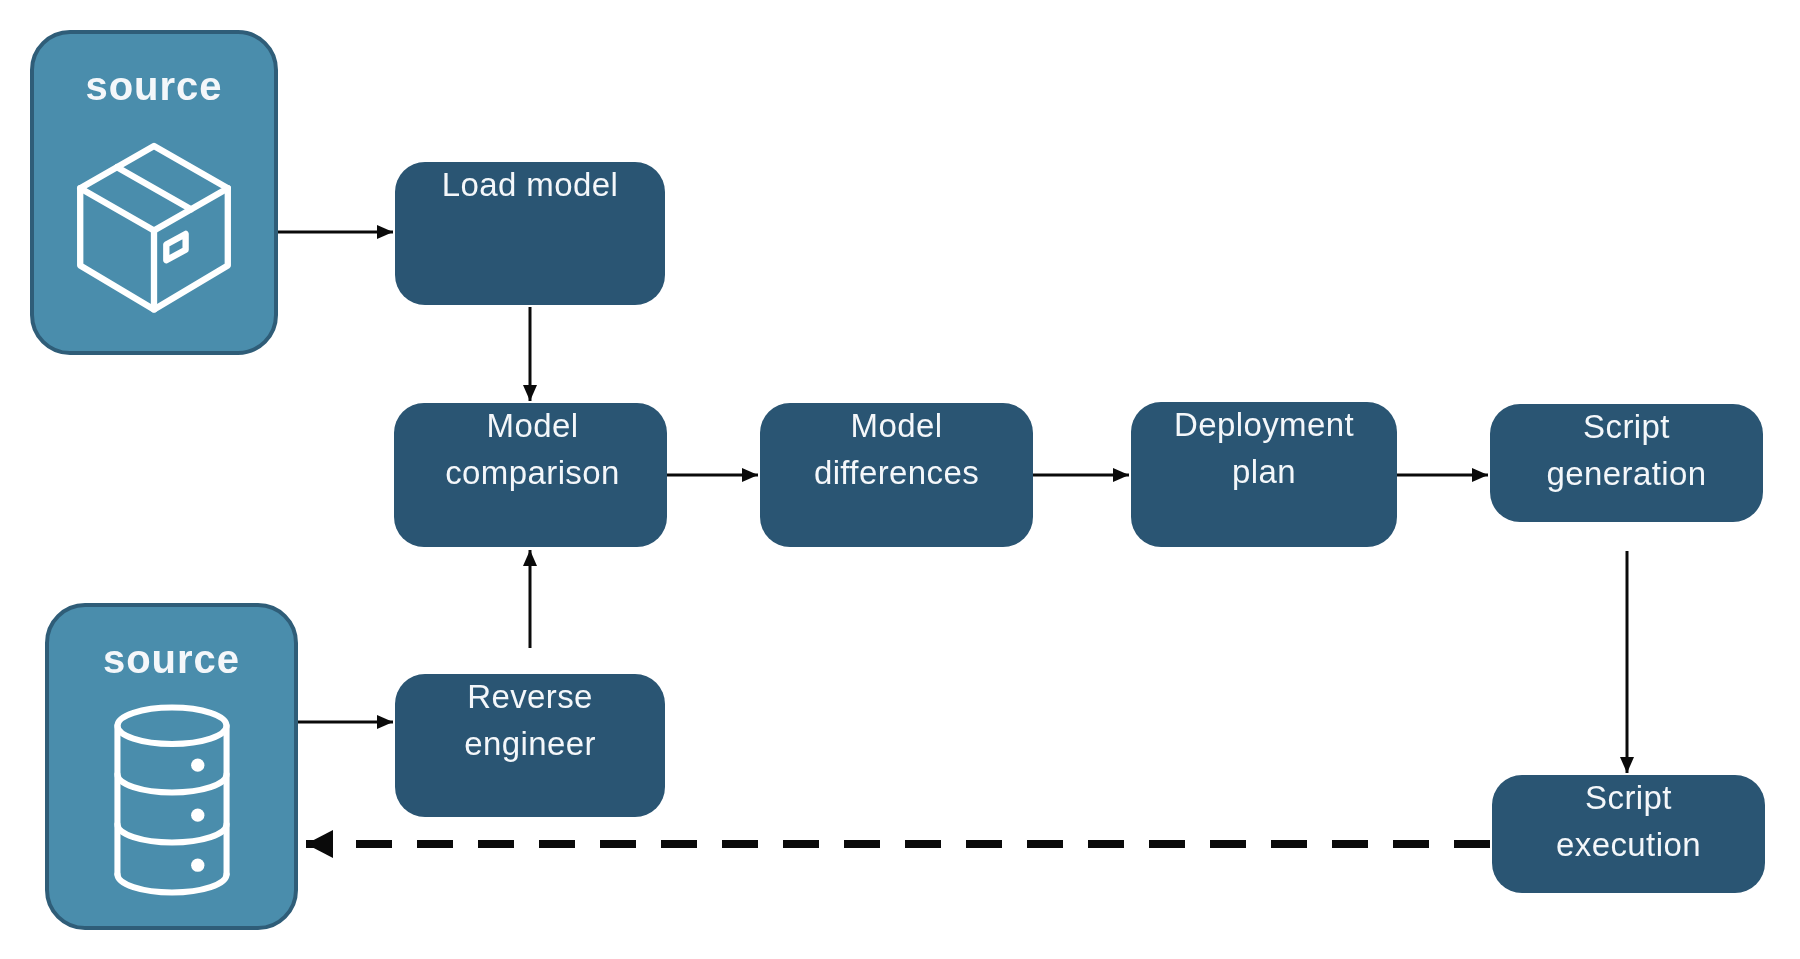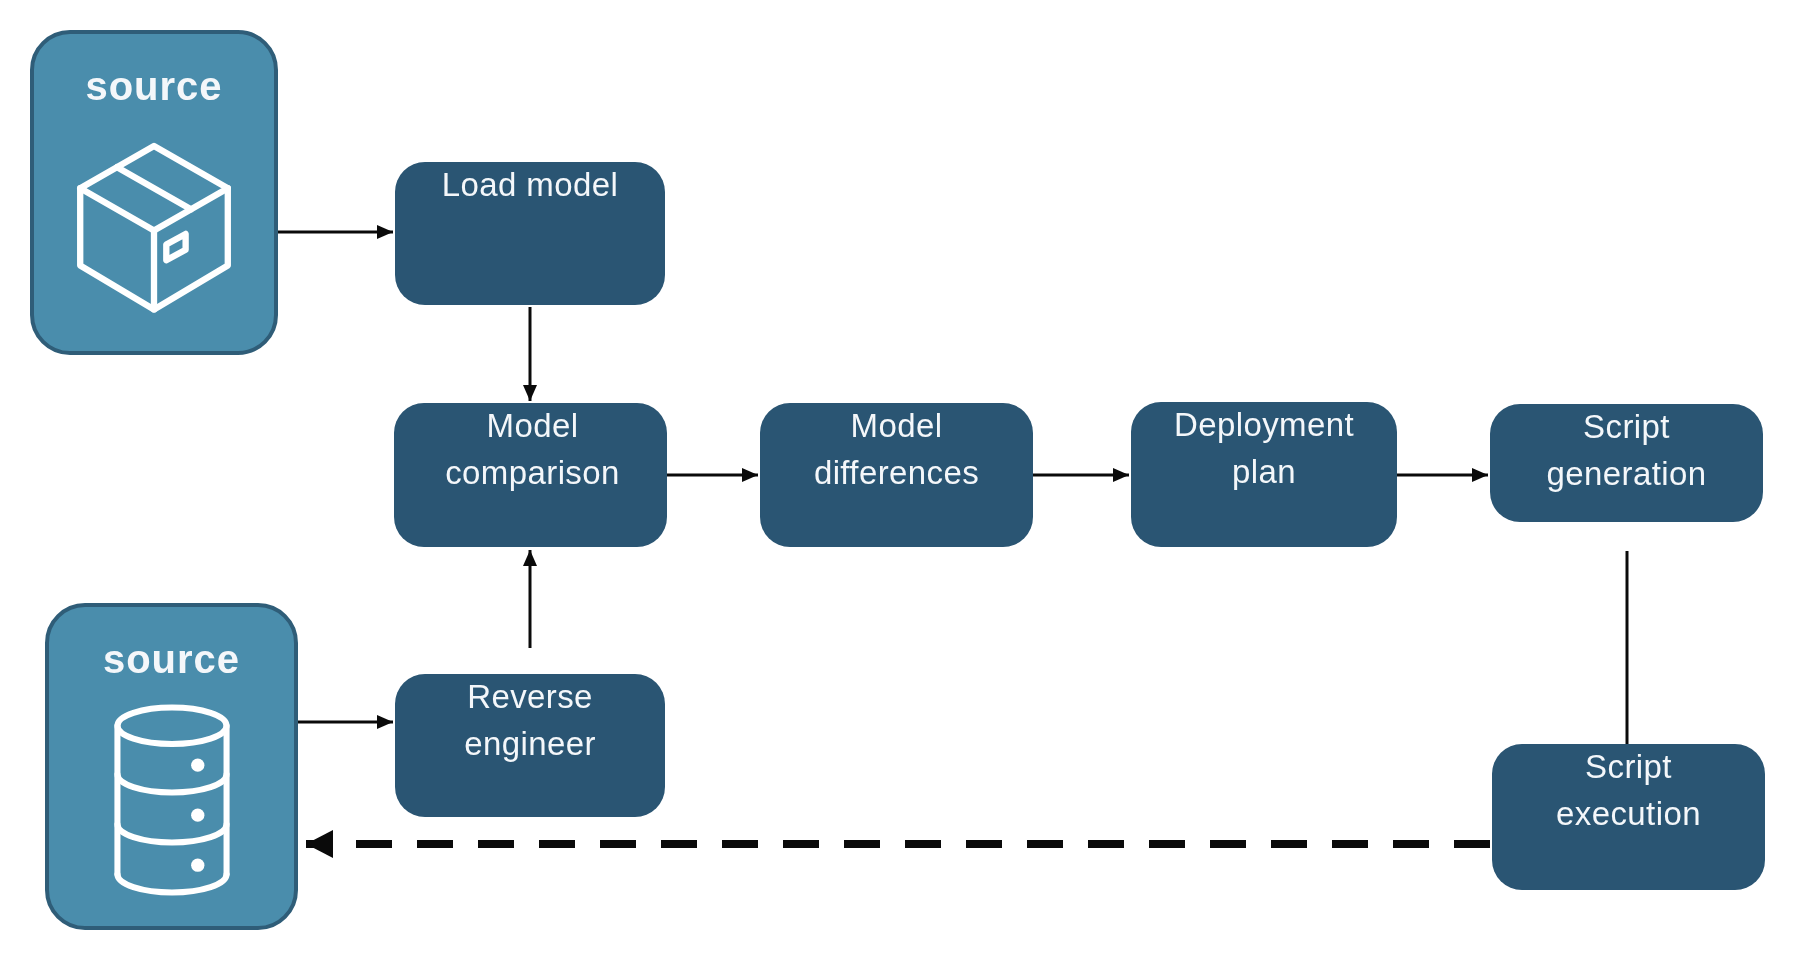--- a/index.html
+++ b/index.html
@@ -65,21 +65,21 @@
   #target-box      { left: 45px;  top: 603px; width: 253px; height: 327px; padding-top: 32px; }
   #source-box .endpoint-icon { margin-top: 26px; }
   #target-box .endpoint-icon { margin-top: 24px; }
 
   #load-model        { left: 395px;  top: 162px; width: 270px; height: 143px; }
   #model-comparison  { left: 394px;  top: 403px; width: 273px; height: 144px; padding-left: 28px; }
   #model-differences { left: 760px;  top: 403px; width: 273px; height: 144px; }
   #deployment-plan   { left: 1131px; top: 402px; width: 266px; height: 145px; }
   #script-generation { left: 1490px; top: 404px; width: 273px; height: 118px; }
   #reverse-engineer  { left: 395px;  top: 650px; width: 270px; height: 143px; margin-top: 24px; }
-  #script-execution  { left: 1492px; top: 744px; width: 273px; height: 146px; }
+  #script-execution  { left: 1492px; top: 775px; width: 273px; height: 118px; }
 
   .icon-stroke {
     fill: none;
     stroke: #ffffff;
     stroke-linejoin: round;
     stroke-linecap: round;
   }
 </style>
 </head>
 <body>

